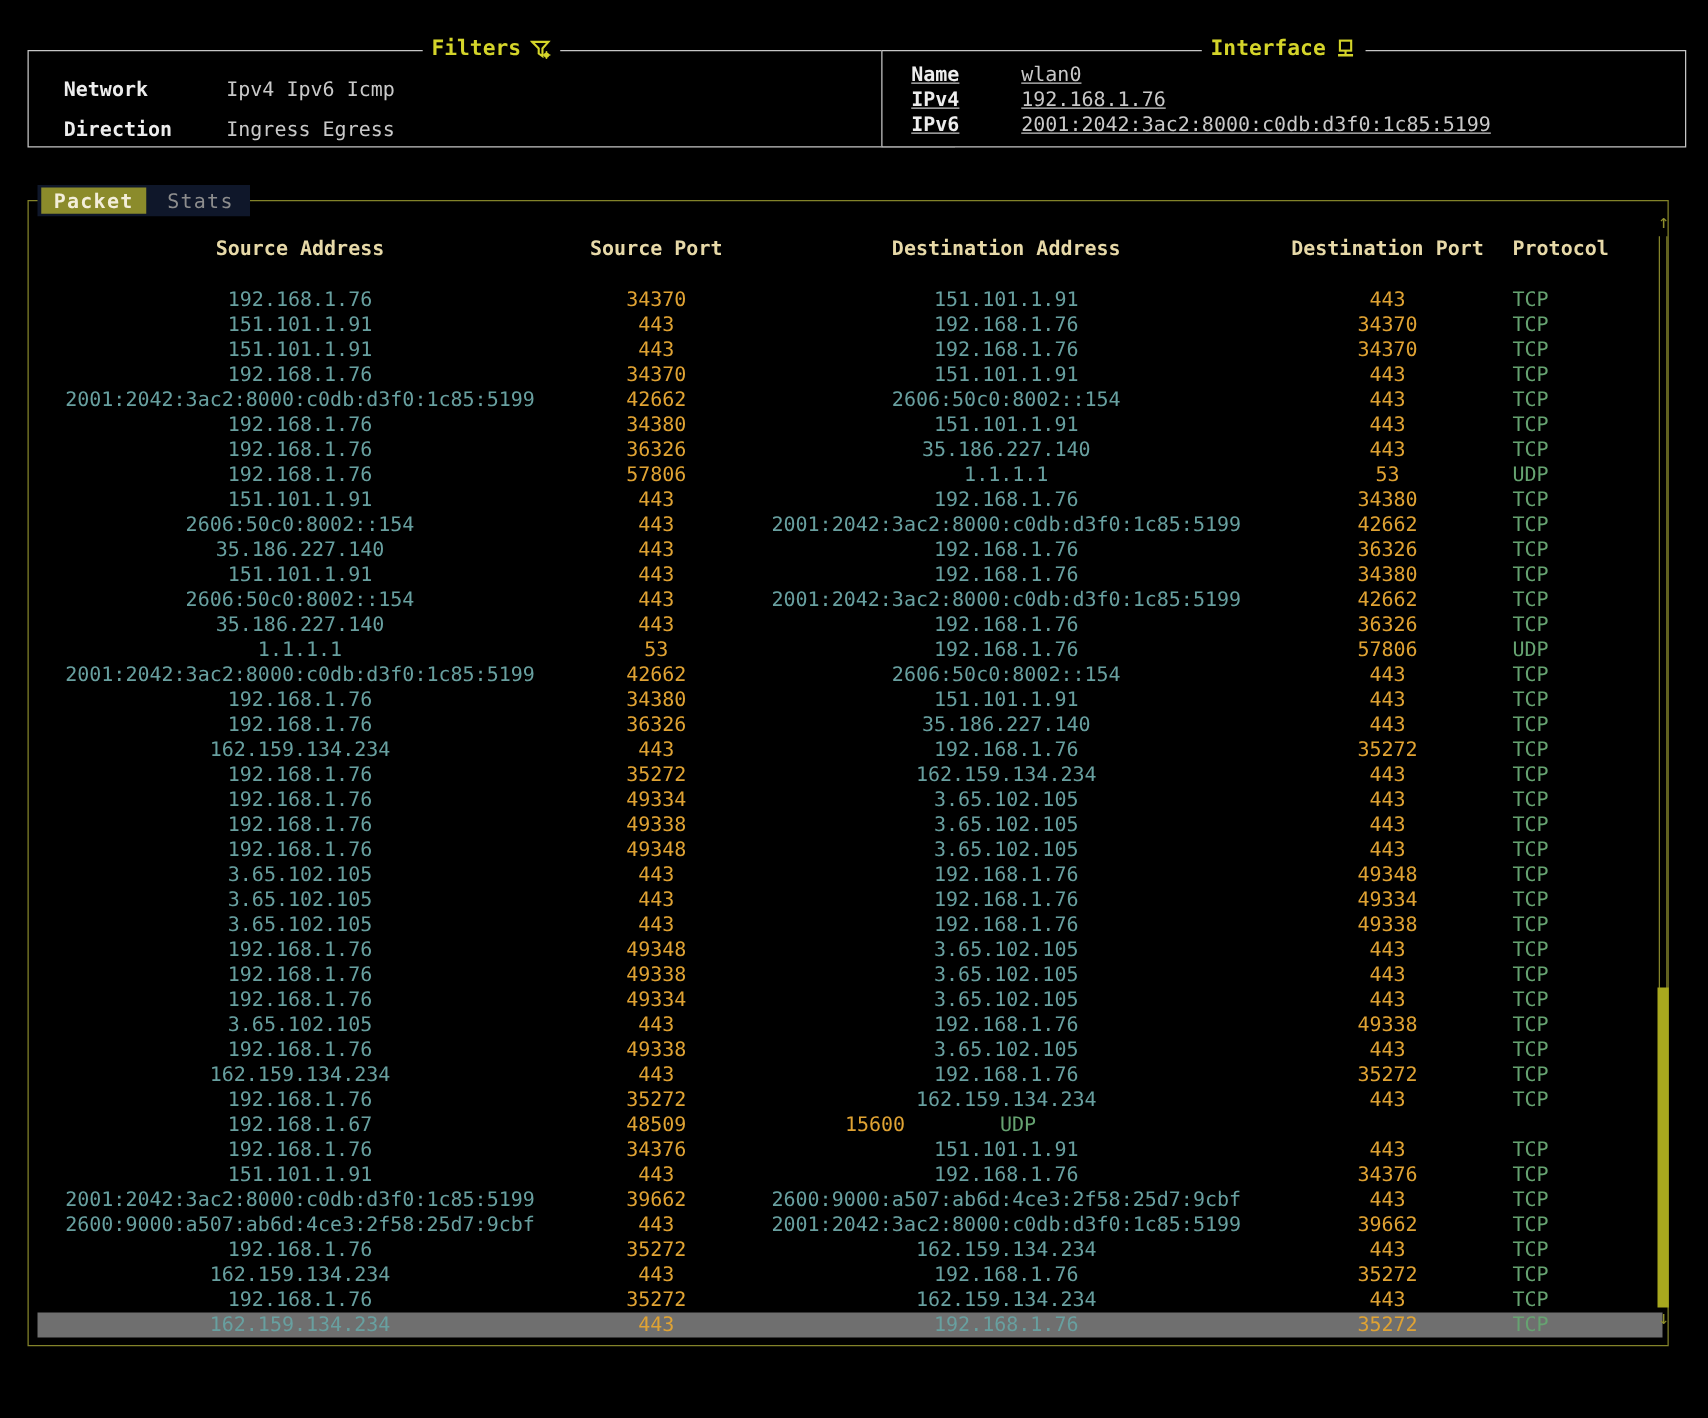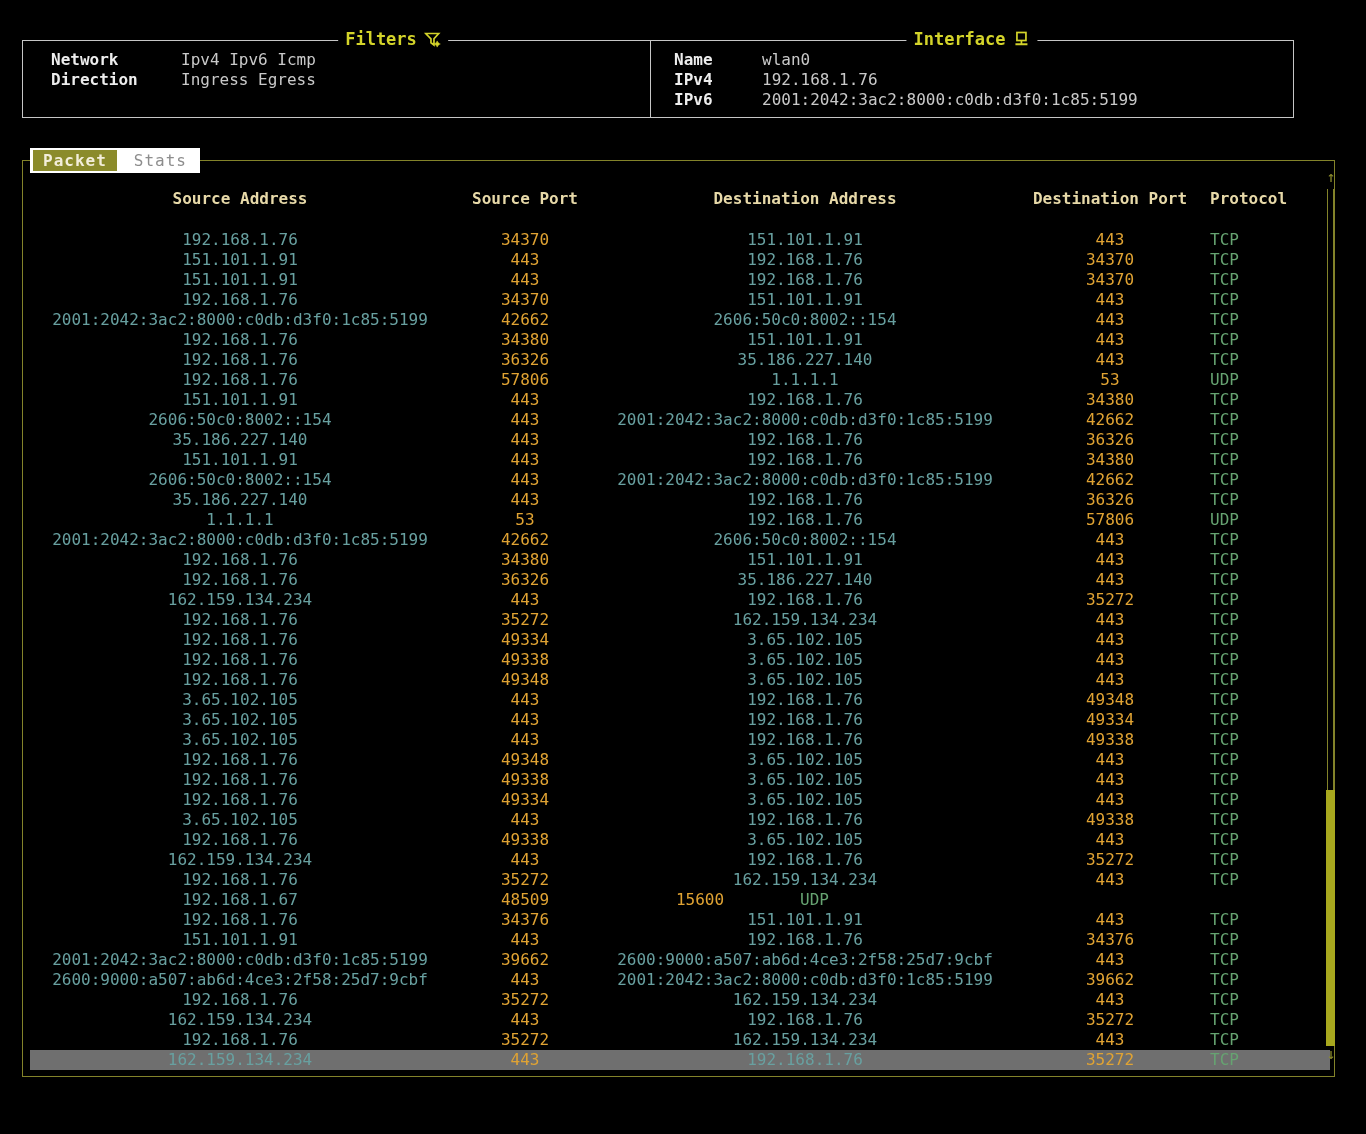--- a/index.html
+++ b/index.html
@@ -8,29 +8,29 @@
 
   .box { position:absolute; border:1px solid #c6c6c6; background:#000; }
   .box-title { position:absolute; top:-12px; left:50%; transform:translateX(-50%);
                background:#000; padding:0 7px; color:#d4d42a; font-weight:bold;
                font-size:17px; white-space:nowrap; display:flex; align-items:center; gap:7px; }
   .box-title svg { display:block; }
   .kv-row { height:20px; line-height:20px; display:flex; white-space:pre; }
   .kv-label { font-weight:bold; color:#ededed; }
   .kv-value { color:#c9c9c9; }
   #filters-box  { left:22px; top:40px; width:742px; height:78px; padding-top:9px; }
-  #filters-box .kv-row { padding-left:28px; }
+  #filters-box .kv-row { padding-left:28px;margin-top:12px; }
   #filters-box .kv-label { width:130px; }
-  #interface-box { left:650px; top:40px; width:644px; height:78px; padding-top:9px; }
+  #interface-box { left:705px; top:40px; width:644px; height:78px; padding-top:9px;text-decoration:underline; }
   #interface-box .kv-row { padding-left:23px; }
   #interface-box .kv-label { width:88px; }
 
   #main-panel { position:absolute; left:22px; top:160px; width:1313px; height:917px;
                 border:1px solid #83832a; background:#000; }
-  #tab-bar { position:absolute; top:-13px; left:7px; background:#ffffff; padding:0 3px;
+  #tab-bar { position:absolute; top:-13px; left:7px; background:#0f172a; padding:0 3px;
              display:flex; gap:7px; height:25px; align-items:center; }
   .tab { padding:1px 10px; font-size:16px; letter-spacing:1px; }
   .tab.active { background:#8b8b2b; color:#f3eeda; font-weight:bold; }
   .tab.inactive { color:#8d8d8d; }
 
   .trow { display:flex; width:1300px; padding-right:40px; height:20px; line-height:20px; }
   .c1 { width:420px; text-align:center; }
   .c2 { width:150px; text-align:center; }
   .c3 { width:410px; text-align:center; }
   .c4 { width:200px; text-align:center; }

